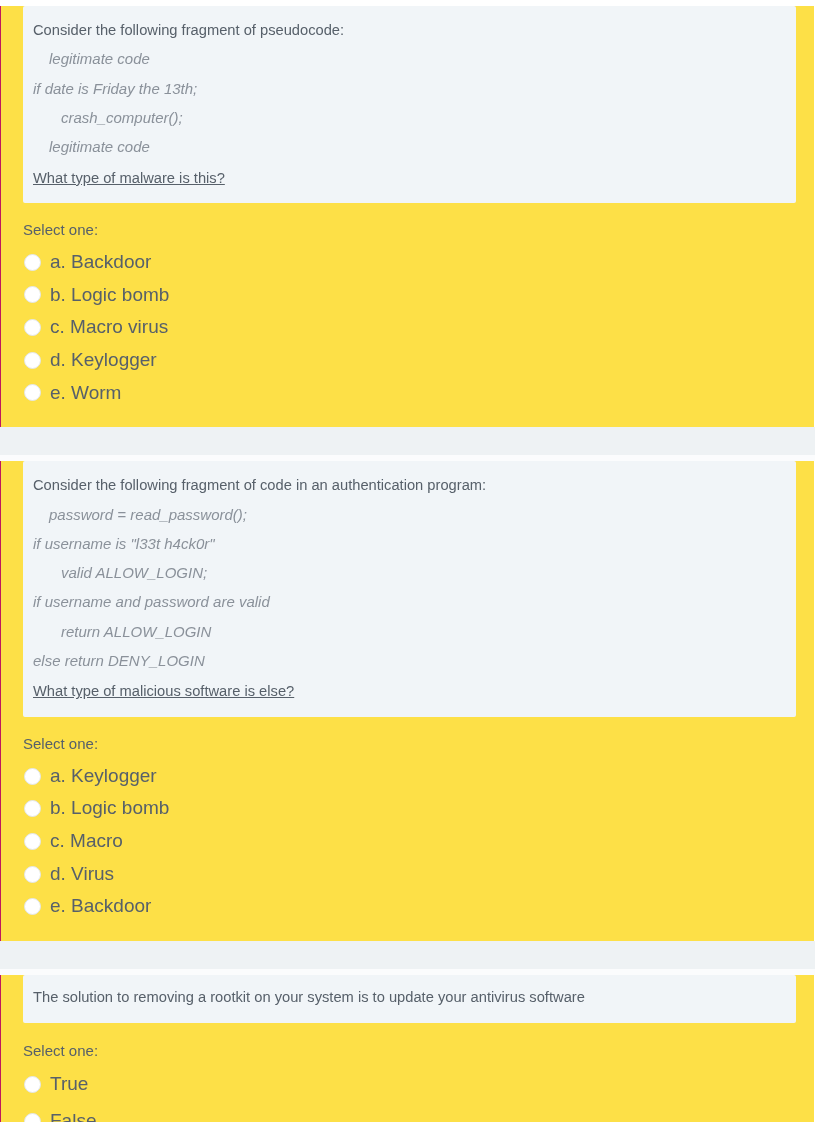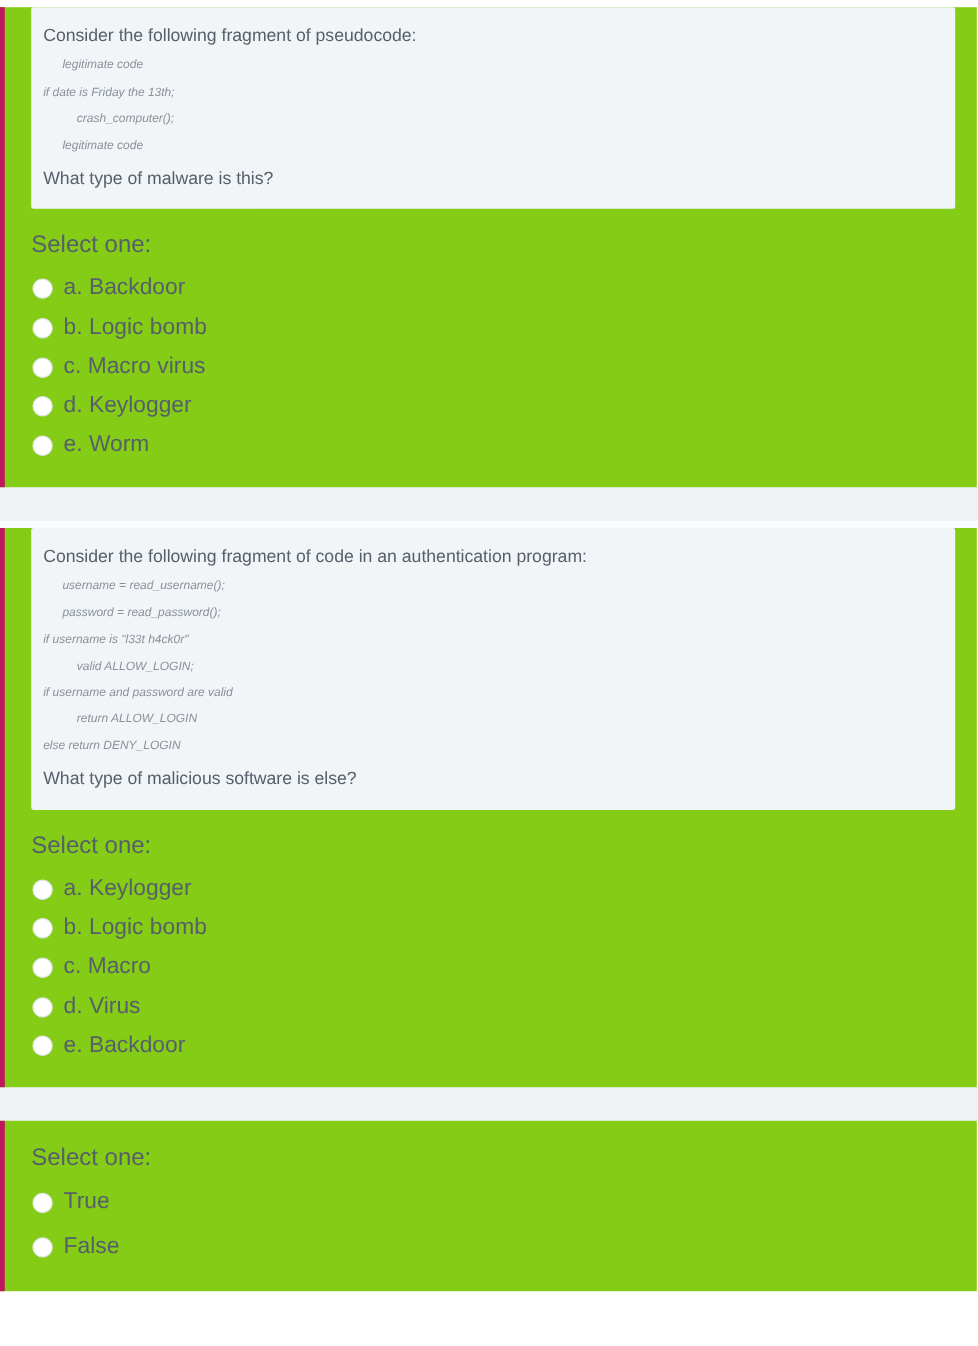--- a/index.html
+++ b/index.html
@@ -24,22 +24,22 @@
 
   
   .separator {
     height: 28px;
     background: #eef2f4;
     width: 100%;
   }
 
   
   .qcard {
-    background: #84cc16;
-    border-left: 4px solid #be185d;
+    background: #fde047;
+    border-left: 1px solid #be185d;
     border-right: 1px solid #ffffff;
     padding: 0;
     position: relative;
   }
 
   
   .qbox {
     background: #f1f5f8;
     margin: 6px 18px 0 22px;
     padding: 14px 16px 14px 10px;
@@ -51,41 +51,42 @@
 
   .qtext {
     font-size: 14.7px;
     line-height: 1.45;
     color: #57606a;
     margin: 0 0 3px 0;
     padding: 0;
   }
   .qtext.tail {
     margin: 6px 0 0 0;
+    text-decoration: underline;
   }
 
   .codeline {
     font-family: "Liberation Sans", sans-serif;
     font-style: italic;
-    font-size: 10px;
+    font-size: 15px;
     line-height: 1.42;
     color: #8a919a;
     margin: 0;
     padding: 4px 0 4px 0;
     white-space: pre;
   }
   .indent-1 { padding-left: 16px; }
   .indent-2 { padding-left: 28px; }
 
   
   .answers {
     padding: 16px 0 18px 22px;
   }
   .select-one {
-    font-size: 20px;
+    font-size: 15px;
     color: #57606a;
     margin: 0 0 6px 0;
     padding: 0;
     line-height: 1.4;
   }
   .opt {
     display: flex;
     align-items: center;
     padding: 4px 0;
     min-height: 24px;
@@ -146,21 +147,20 @@
         <span class="opt-label">e. Worm</span>
       </div>
     </div>
   </div>
 
   <div class="separator"></div>
 
   <div class="qcard q2">
     <div class="qbox">
       <p class="qtext">Consider the following fragment of code in an authentication program:</p>
-      <p class="codeline indent-1">username = read_username();</p>
       <p class="codeline indent-1">password = read_password();</p>
       <p class="codeline">if username is "l33t h4ck0r"</p>
       <p class="codeline indent-2">valid ALLOW_LOGIN;</p>
       <p class="codeline">if username and password are valid</p>
       <p class="codeline indent-2">return ALLOW_LOGIN</p>
       <p class="codeline">else return DENY_LOGIN</p>
       <p class="qtext tail">What type of malicious software is else?</p>
     </div>
     <div class="answers">
       <p class="select-one">Select one:</p>
@@ -183,20 +183,23 @@
       <div class="opt">
         <span class="radio"></span>
         <span class="opt-label">e. Backdoor</span>
       </div>
     </div>
   </div>
 
   <div class="separator"></div>
 
   <div class="qcard q3">
+    <div class="qbox">
+      <p class="qtext">The solution to removing a rootkit on your system is to update your antivirus software</p>
+    </div>
     <div class="answers">
       <p class="select-one">Select one:</p>
       <div class="opt">
         <span class="radio"></span>
         <span class="opt-label">True</span>
       </div>
       <div class="opt">
         <span class="radio"></span>
         <span class="opt-label">False</span>
       </div>

